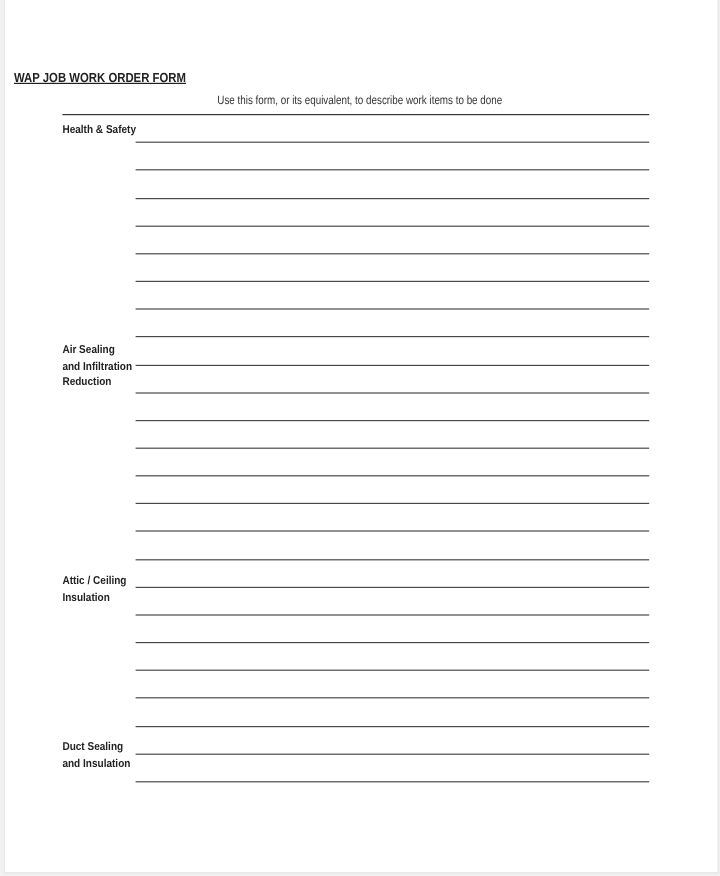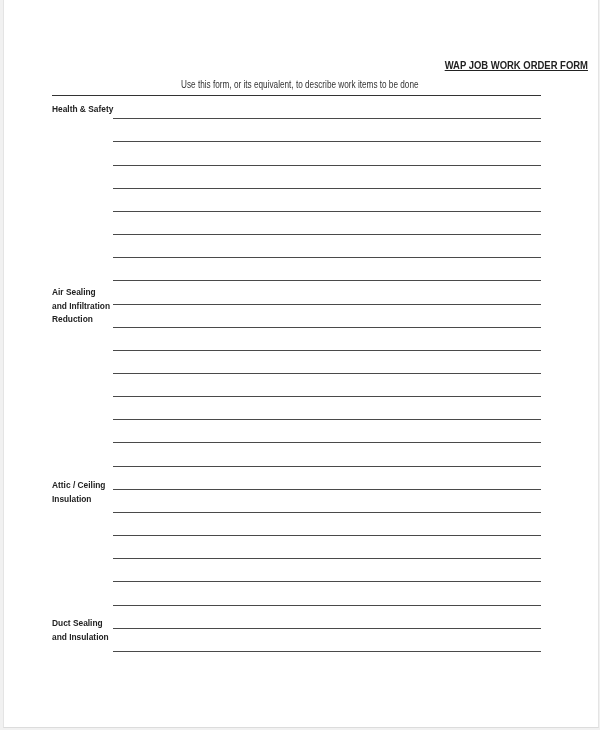--- a/index.html
+++ b/index.html
@@ -1,18 +1,18 @@
 <!DOCTYPE html>
 <html><head>
 <meta charset="utf-8">
 <style>
   html, body { margin:0; padding:0; }
   body { width:600px; height:730px; background:#f1f1f1; position:relative; overflow:hidden; font-family:"Liberation Sans", sans-serif; }
   .page { position:absolute; left:3px; top:0; width:594px; height:727px; background:#ffffff; border-left:1px solid #e4e4e4; border-right:1px solid #e4e4e4; border-bottom:1px solid #dcdcdc; }
-  .title { position:absolute; left:0; width:600px; top:59px; text-align:right; font-size:11px; font-weight:bold; color:#222; }
+  .title { position:absolute; left:0; width:600px; top:59px; text-align:left; font-size:11px; font-weight:bold; color:#222; }
   .title span { text-decoration:underline; transform:scaleX(0.86); display:inline-block; }
   .subtitle { position:absolute; left:0; width:600px; top:79px; text-align:center; font-size:10px; color:#333; }
   .subtitle span { display:inline-block; transform:scaleX(0.82); }
   .top-rule { position:absolute; left:52px; width:489px; top:95px; height:0; border-top:1.5px solid #333; }
   .line { position:absolute; left:113px; width:428px; height:0; border-top:1.5px solid #4a4a4a; }
   .label { position:absolute; left:52px; font-size:9.5px; font-weight:bold; color:#222; line-height:13.5px; transform-origin:left top; transform:scaleX(0.88); white-space:nowrap; }
 </style>
 </head>
 <body>
 

